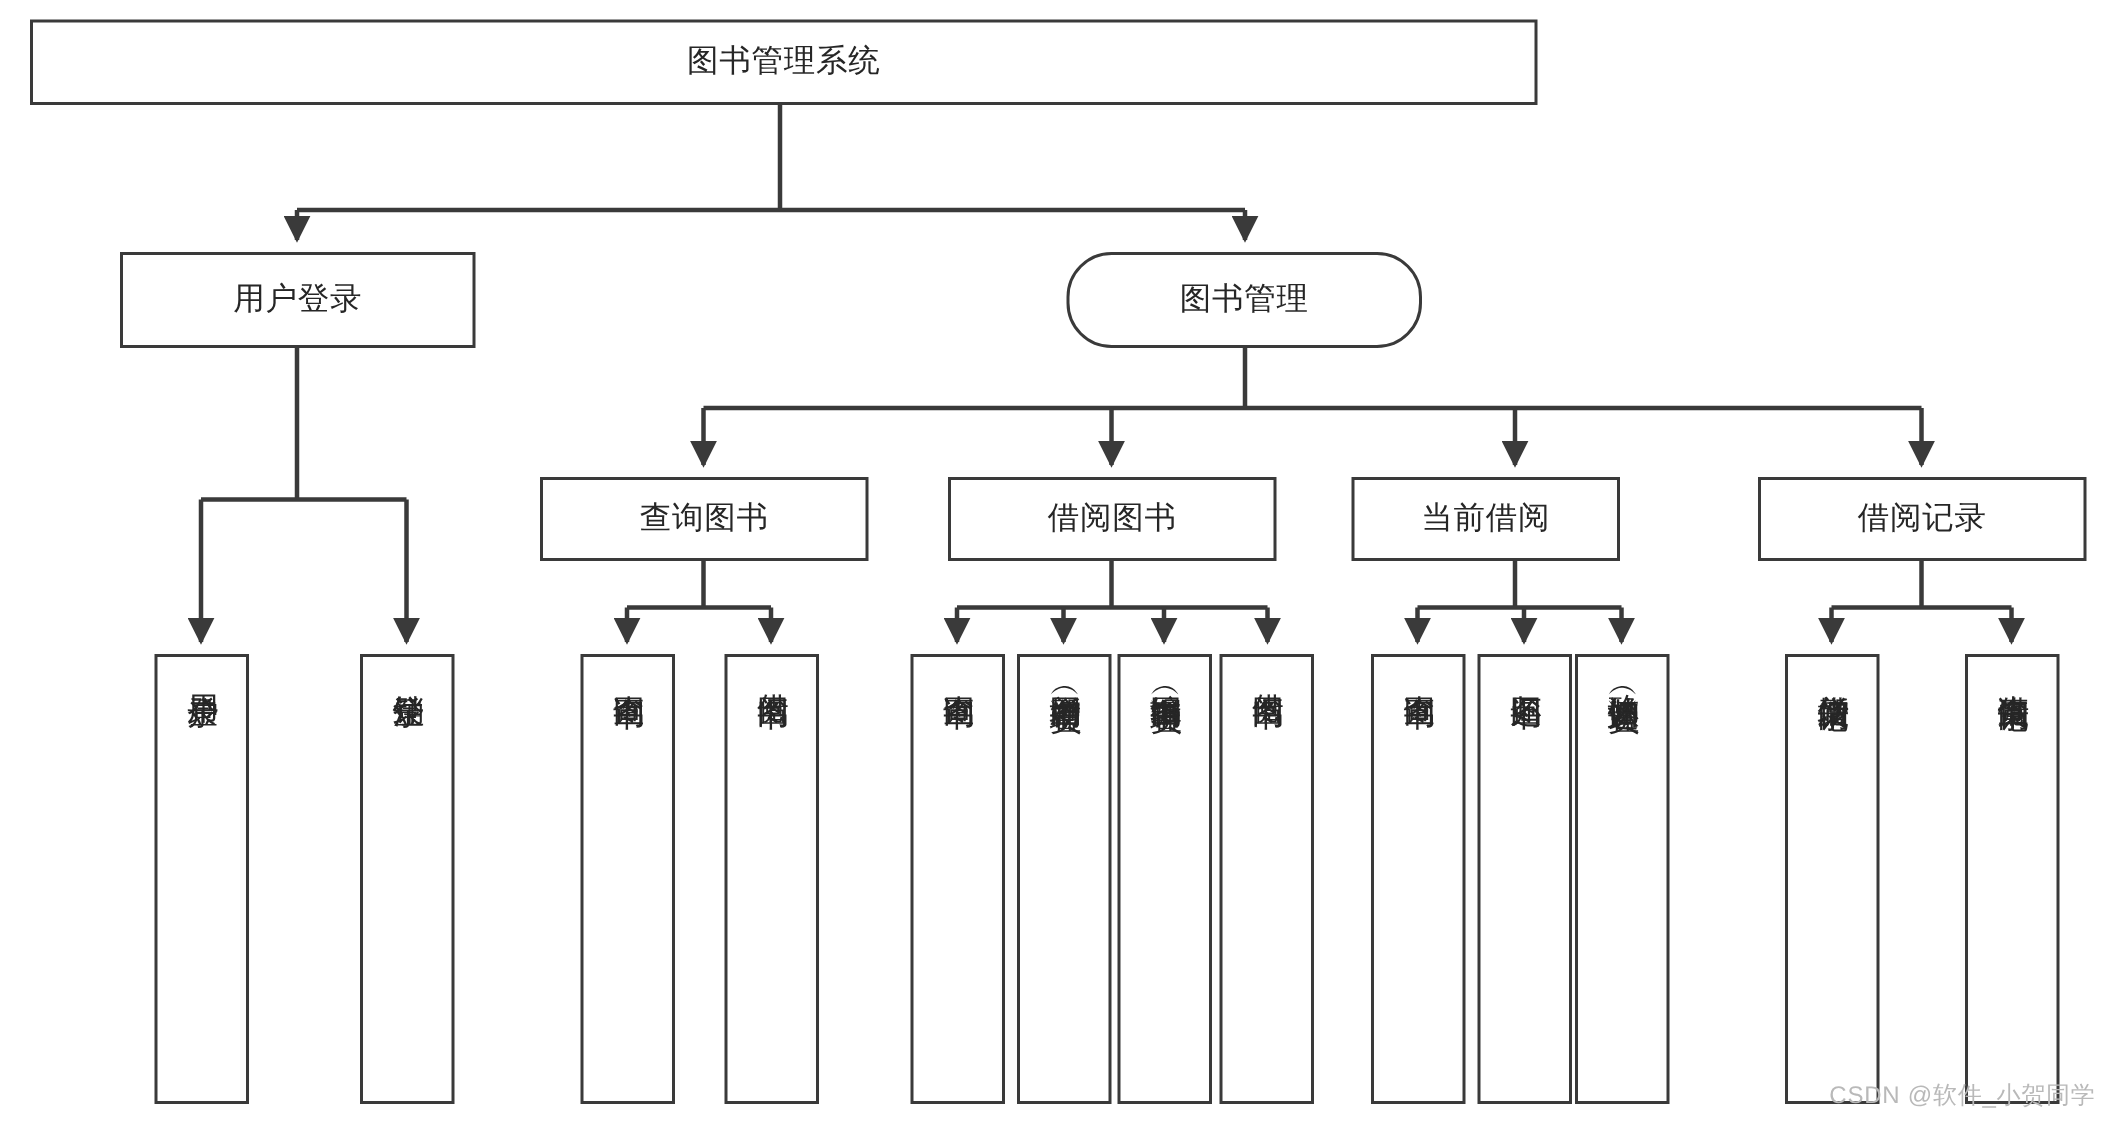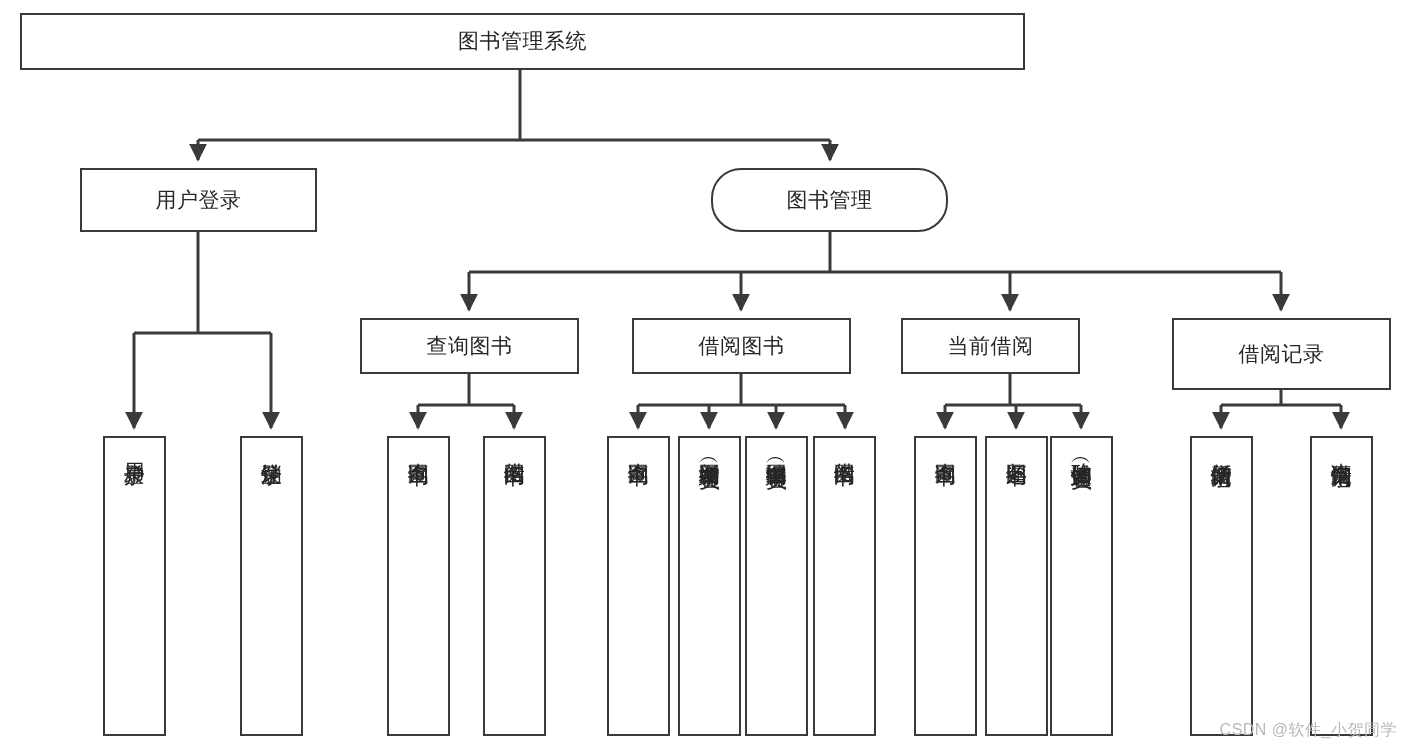--- a/index.html
+++ b/index.html
@@ -137,21 +137,21 @@
 
   <div class="node-box" id="box-l3-0" style="left: 360px; top: 318px; width: 219px; height: 56px;">
     <span class="node-label">查询图书</span>
   </div>
   <div class="node-box" id="box-l3-1" style="left: 632px; top: 318px; width: 219px; height: 56px;">
     <span class="node-label">借阅图书</span>
   </div>
   <div class="node-box" id="box-l3-2" style="left: 901px; top: 318px; width: 179px; height: 56px;">
     <span class="node-label">当前借阅</span>
   </div>
-  <div class="node-box" id="box-l3-3" style="left: 1172px; top: 318px; width: 219px; height: 72px;">
+  <div class="node-box" id="box-l3-3" style="left: 1172px; top: 318px; width: 219px; height: 56px;">
     <span class="node-label">借阅记录</span>
   </div>
 
   <div class="node-box vertical" id="box-leaf-0" style="left: 103px; top: 436px; width: 63px; height: 300px;">
     <span class="node-label">用户登录</span>
   </div>
   <div class="node-box vertical" id="box-leaf-1" style="left: 240px; top: 436px; width: 63px; height: 300px;">
     <span class="node-label">注销登录</span>
   </div>
   <div class="node-box vertical" id="box-leaf-2" style="left: 387px; top: 436px; width: 63px; height: 300px;">

